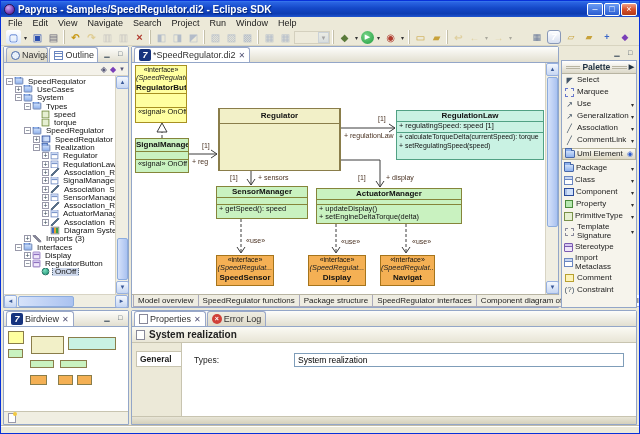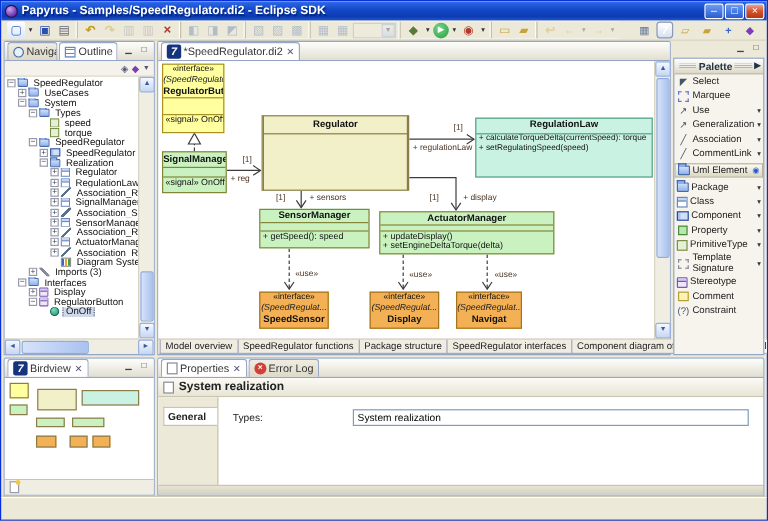--- a/index.html
+++ b/index.html
@@ -173,20 +173,31 @@
   <div class="titlebar">
     <span class="appicon"></span>
     <span class="title">Papyrus - Samples/SpeedRegulator.di2 - Eclipse SDK</span>
     <span class="winbtns">
       <span class="wbtn">–</span>
       <span class="wbtn">□</span>
       <span class="wbtn close">×</span>
     </span>
   </div>
 
+  <div class="menubar" id="menubar">
+      <span class="mitem">File</span>
+      <span class="mitem">Edit</span>
+      <span class="mitem">View</span>
+      <span class="mitem">Navigate</span>
+      <span class="mitem">Search</span>
+      <span class="mitem">Project</span>
+      <span class="mitem">Run</span>
+      <span class="mitem">Window</span>
+      <span class="mitem">Help</span>
+    </div>
   <div class="toolbar" id="toolbar">
       <span class="tgroup">
         <span class="ticon ti-new-wizard">▢</span>
         <span class="tdrop">▾</span>
         <span class="ticon ti-save">▣</span>
         <span class="ticon ti-print">▤</span>
       </span>
       <span class="tgroup">
         <span class="ticon ti-undo">↶</span>
         <span class="ticon ti-redo dis">↷</span>
@@ -477,20 +488,21 @@
             <div class="cmp op">«signal» OnOff</div>
           </div>
 
           <div class="dbox b-khaki" style="left:86px;top:45px;width:123px;height:63px;box-shadow:inset 2px 0 0 -1px #8a7d4a,inset -2px 0 0 -1px #8a7d4a">
             <div class="nm" style="padding-top:2px">Regulator</div>
             <div class="cmp" style="height:8px;margin-top:2px"></div>
           </div>
 
           <div class="dbox b-cyan" style="left:264px;top:47px;width:148px;height:50px">
             <div class="nm">RegulationLaw</div>
+            <div class="cmp at">+ regulatingSpeed: speed [1]</div>
             <div class="cmp" style="margin-top:2px">
               <div class="op" style="font-size:6.9px">+ calculateTorqueDelta(currentSpeed): torque</div>
               <div class="op" style="font-size:6.9px">+ setRegulatingSpeed(speed)</div>
             </div>
           </div>
 
           <div class="dbox b-green" style="left:84px;top:123px;width:92px;height:33px">
             <div class="nm">SensorManager</div>
             <div class="cmp" style="height:7px"></div>
             <div class="cmp op">+ getSpeed(): speed</div>
@@ -624,20 +636,24 @@
               <span class="dd">▾</span>
             </div>
             <div class="palitem">
               <span class="ic p-template"></span>
               <span class="lbl">Template Signature</span>
               <span class="dd">▾</span>
             </div>
             <div class="palitem">
               <span class="ic i-interface"></span>
               <span class="lbl">Stereotype</span>
+            </div>
+            <div class="palitem">
+              <span class="ic i-class"></span>
+              <span class="lbl">Import Metaclass</span>
             </div>
             <div class="palitem">
               <span class="ic p-comment"></span>
               <span class="lbl">Comment</span>
             </div>
             <div class="palitem">
               <span class="gly p-generalization">(?)</span>
               <span class="lbl">Constraint</span>
             </div>
           </div>

